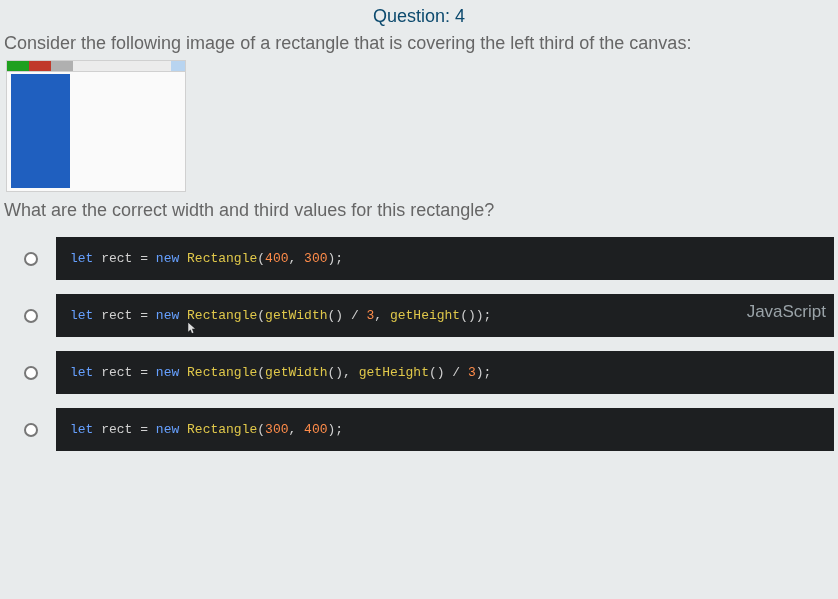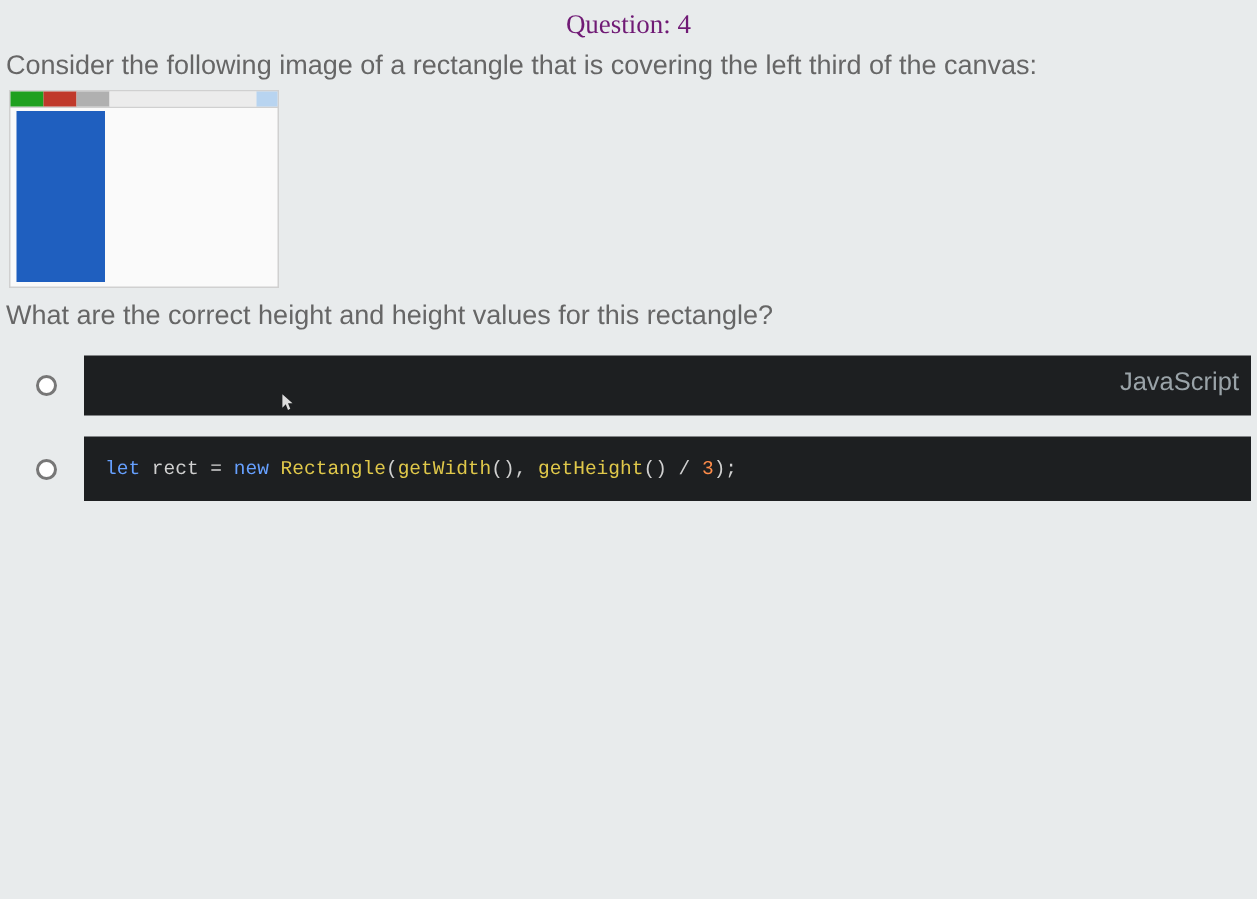--- a/index.html
+++ b/index.html
@@ -8,23 +8,22 @@
       background: #e8ebec;
       width: 838px;
       height: 599px;
       overflow: hidden;
       color: #4a4a4a;
     }
     .page-title {
       text-align: center;
       font-size: 18px;
       font-weight: normal;
-      color: #701a75;
+      color: #0c4a6e;
       padding: 6px 0 4px 0;
-      font-family: Liberation Serif, serif;
     }
     .prompt-line {
       font-size: 18px;
       color: #666;
       padding: 2px 4px 6px 4px;
     }
     .canvas-frame {
       margin-left: 6px;
       width: 180px;
     }
@@ -123,31 +122,44 @@
     <div class="btn red"></div>
     <div class="btn gray"></div>
     <div class="spacer"></div>
     <div class="btn light"></div>
   </div>
   <div class="canvas-area">
     <div class="blue-rect"></div>
   </div>
 </div>
 
-<div class="prompt-line" style="margin-top:6px;">What are the correct height and height values for this rectangle?</div>
+<div class="prompt-line" style="margin-top:6px;">What are the correct width and third values for this rectangle?</div>
 
 <div class="options" id="options">
     <div class="option-row">
       <div class="radio"></div>
       <div class="code-block">
+        <div><span class="kw">let </span><span class="var">rect </span><span class="op">= </span><span class="new">new </span><span class="cls">Rectangle</span><span class="pun">(</span><span class="num">400</span><span class="pun">, </span><span class="num">300</span><span class="pun">);</span></div>
+      </div>
+    </div>
+    <div class="option-row">
+      <div class="radio"></div>
+      <div class="code-block">
+        <div><span class="kw">let </span><span class="var">rect </span><span class="op">= </span><span class="new">new </span><span class="cls">Rectangle</span><span class="pun">(</span><span class="fn">getWidth</span><span class="pun">() </span><span class="op">/ </span><span class="num">3</span><span class="pun">, </span><span class="fn">getHeight</span><span class="pun">());</span></div>
         <div class="lang-badge">JavaScript</div>
         <div class="cursor-icon"><svg viewBox="0 0 16 16" fill="currentColor">
             <path d="M3 1 L3 13 L6 10 L8 15 L10 14 L8 9 L12 9 Z"></path>
           </svg></div>
       </div>
     </div>
     <div class="option-row">
       <div class="radio"></div>
       <div class="code-block">
         <div><span class="kw">let </span><span class="var">rect </span><span class="op">= </span><span class="new">new </span><span class="cls">Rectangle</span><span class="pun">(</span><span class="fn">getWidth</span><span class="pun">(), </span><span class="fn">getHeight</span><span class="pun">() </span><span class="op">/ </span><span class="num">3</span><span class="pun">);</span></div>
       </div>
     </div>
+    <div class="option-row">
+      <div class="radio"></div>
+      <div class="code-block">
+        <div><span class="kw">let </span><span class="var">rect </span><span class="op">= </span><span class="new">new </span><span class="cls">Rectangle</span><span class="pun">(</span><span class="num">300</span><span class="pun">, </span><span class="num">400</span><span class="pun">);</span></div>
+      </div>
+    </div>
   </div>
 
 </body></html>

